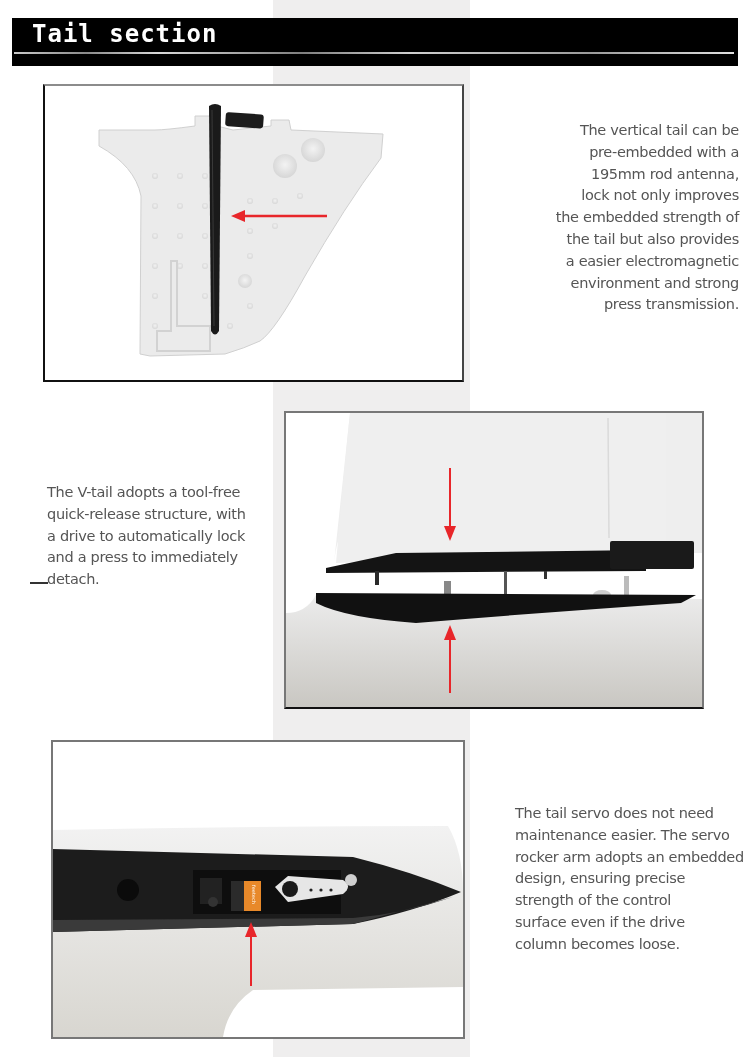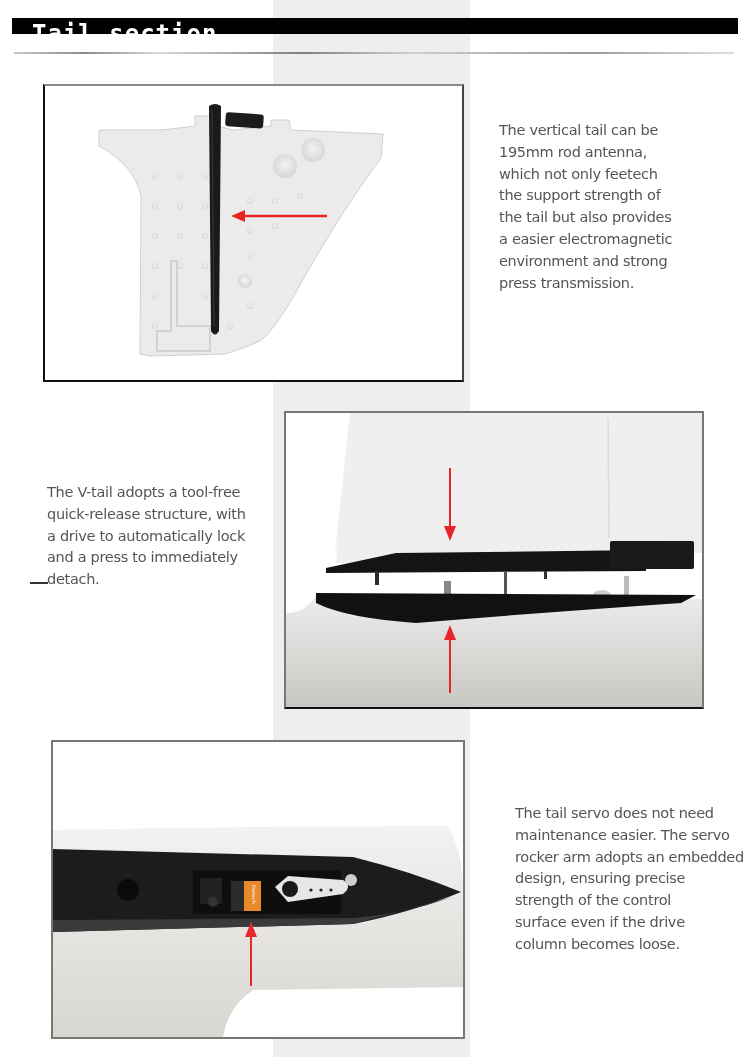--- a/index.html
+++ b/index.html
@@ -6,21 +6,21 @@
     body {
       width:750px; height:1057px; position:relative; overflow:hidden;
       background:#ffffff;
       font-family:"DejaVu Sans", sans-serif;
     }
     .stripe {
       position:absolute; left:273px; top:0; width:197px; height:1057px;
       background:#efeeee;
     }
     .header-bar {
-      position:absolute; left:12px; top:18px; width:726px; height:16px;
+      position:absolute; left:12px; top:18px; width:726px; height:48px;
       background:#000;
     }
     .header-title {
       position:absolute; left:20px; top:2px;
       color:#fff; font-family:"DejaVu Sans Mono", monospace; font-weight:bold;
       font-size:24px; letter-spacing:1px; line-height:28px;
     }
     .header-underline {
       position:absolute; left:14px; top:52px; width:720px; height:2px;
       background:linear-gradient(90deg,#c9c9c9 0%,#8a8a8a 10%,#d8d8d8 20%,#7f7f7f 40%,#cfcfcf 55%,#9a9a9a 80%,#e0e0e0 100%);
@@ -29,21 +29,21 @@
       position:absolute; background:#fff; overflow:hidden;
       border:2px solid #5a5a5a; box-sizing:border-box;
     }
     .frame.f1 { left:43px; top:84px; width:421px; height:298px; border-top-color:#8c8c8c; border-left-color:#111; border-bottom-color:#111; border-right-color:#444; }
     .frame.f2 { left:284px; top:411px; width:420px; height:298px; border-color:#777; border-bottom-color:#111; }
     .frame.f3 { left:51px; top:740px; width:414px; height:299px; border-color:#777; }
     .caption {
       position:absolute; color:#555; font-size:14.5px; line-height:21.8px;
       font-family:"DejaVu Sans", sans-serif; letter-spacing:-0.3px;
     }
-    .cap1 { left:499px; top:120px; width:240px; }
+    .cap1 { left:499px; top:120px; width:240px;text-align:right; }
     .cap2 { left:47px; top:482px; width:230px; }
     .cap3 { left:487px; top:803px; width:262px;margin-left:28px; }
     .cap2-mark {
       position:absolute; left:30px; top:582px; width:18px; height:2px; background:#333;
     }
     svg { display:block; }
   </style>
 </head>
 <body>
 
@@ -103,23 +103,24 @@
 
     <g>
       <line x1="282" y1="130" x2="194" y2="130" stroke="#e8262a" stroke-width="2.5"></line>
       <polygon points="186,130 200,124 200,136" fill="#e8262a"></polygon>
     </g>
   </svg>
 </div>
 
 <div class="caption cap1">
   <div>The vertical tail can be</div>
+  <div>pre-embedded with a</div>
   <div>195mm rod antenna,</div>
-  <div>which not only feetech</div>
-  <div>the support strength of</div>
+  <div>lock not only improves</div>
+  <div>the embedded strength of</div>
   <div>the tail but also provides</div>
   <div>a easier electromagnetic</div>
   <div>environment and strong</div>
   <div>press transmission.</div>
 </div>
 
 <div class="frame f2">
   <svg width="416" height="294" viewBox="0 0 416 294">
     <defs>
       <linearGradient id="fuse2" x1="0" y1="0" x2="0" y2="1">

